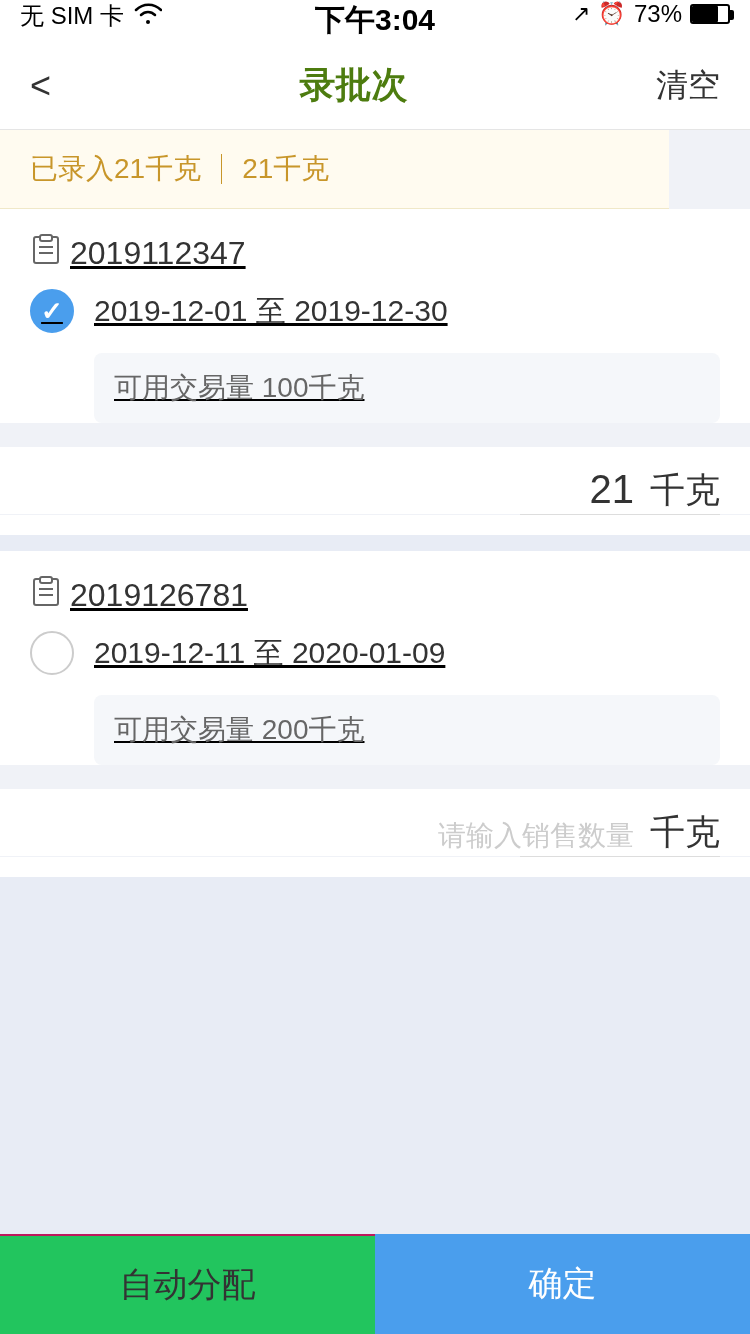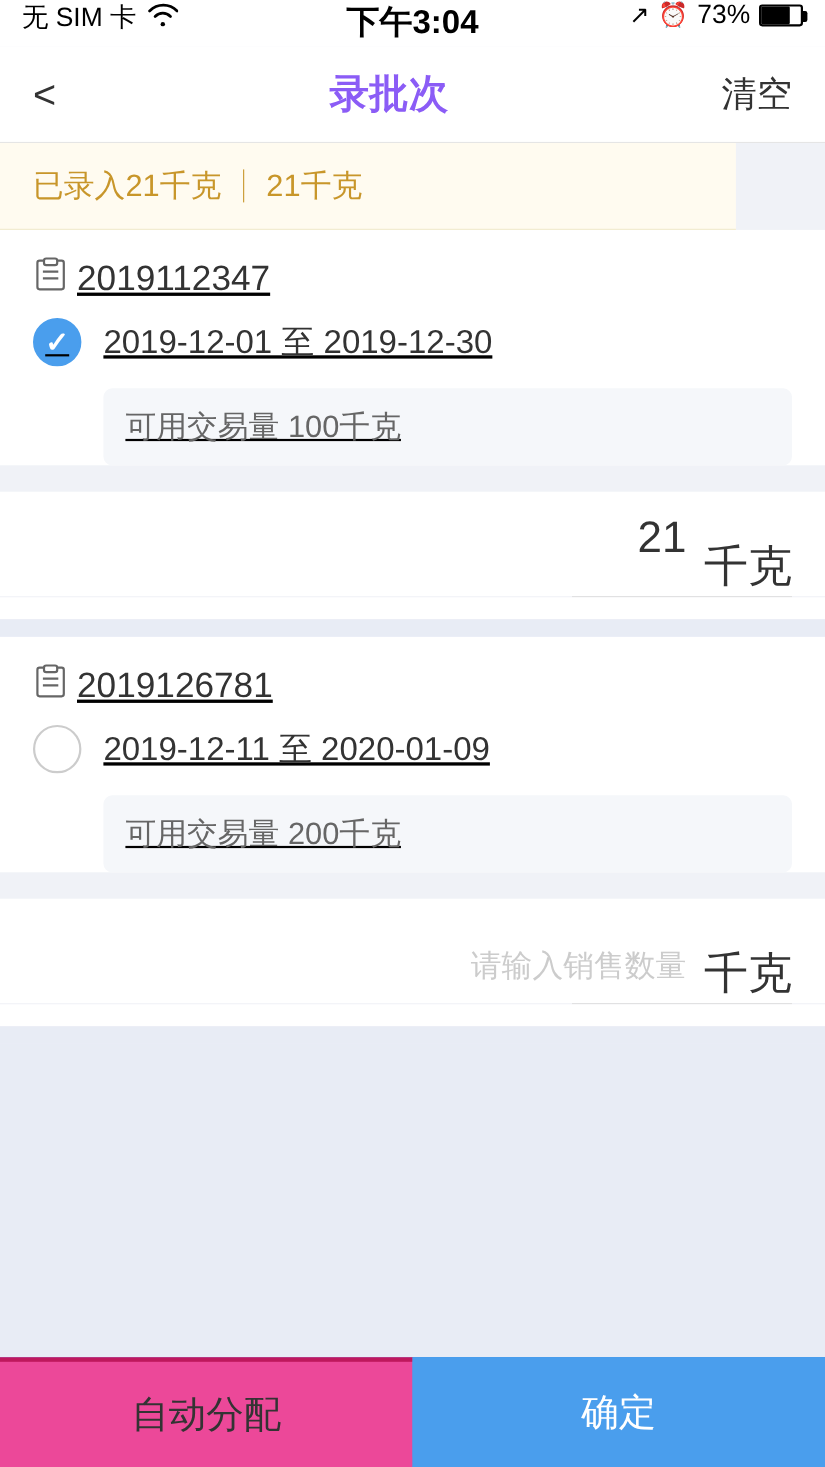--- a/index.html
+++ b/index.html
@@ -80,21 +80,21 @@
       border-bottom: 1px solid #e5e5e5;
     }
     .nav-back {
       font-size: 36px;
       color: #333;
       cursor: pointer;
     }
     .nav-title {
       font-size: 36px;
       font-weight: 600;
-      color: #8b5cf6;
+      color: #4d7c0f;
     }
     .nav-clear {
       font-size: 32px;
       color: #333;
       cursor: pointer;
     }
 
     
     .info-banner {
       width: 669px;
@@ -197,23 +197,22 @@
     .quantity-input::placeholder {
       color: #ccc;
       font-size: 28px;
     }
     .quantity-value {
       font-size: 40px;
       color: #333;
       font-weight: 500;
     }
     .quantity-unit {
-      font-size: 40px;
-      color: #333;
-      margin-top: 20px;
+      font-size: 35px;
+      color: #333;
     }
 
     .section-divider {
       height: 16px;
       background: #e8ecf5;
     }
 
     
     .bottom-area {
       background: #e8ecf5;
@@ -225,29 +224,29 @@
     .bottom-buttons {
       position: fixed;
       bottom: 0;
       left: 0;
       width: 750px;
       height: 100px;
       display: flex;
     }
     .btn-auto {
       flex: 1;
-      background: #ec4899;
+      background: #22c55e;
       border: none;
       font-size: 34px;
       color: #333;
       cursor: pointer;
       display: flex;
       align-items: center;
       justify-content: center;
-      border-top: 4px solid #be185d;
+      border-top: 2px solid #be185d;
     }
     .btn-confirm {
       flex: 1;
       background: #4a9eed;
       border: none;
       font-size: 34px;
       color: #fff;
       cursor: pointer;
       display: flex;
       align-items: center;

